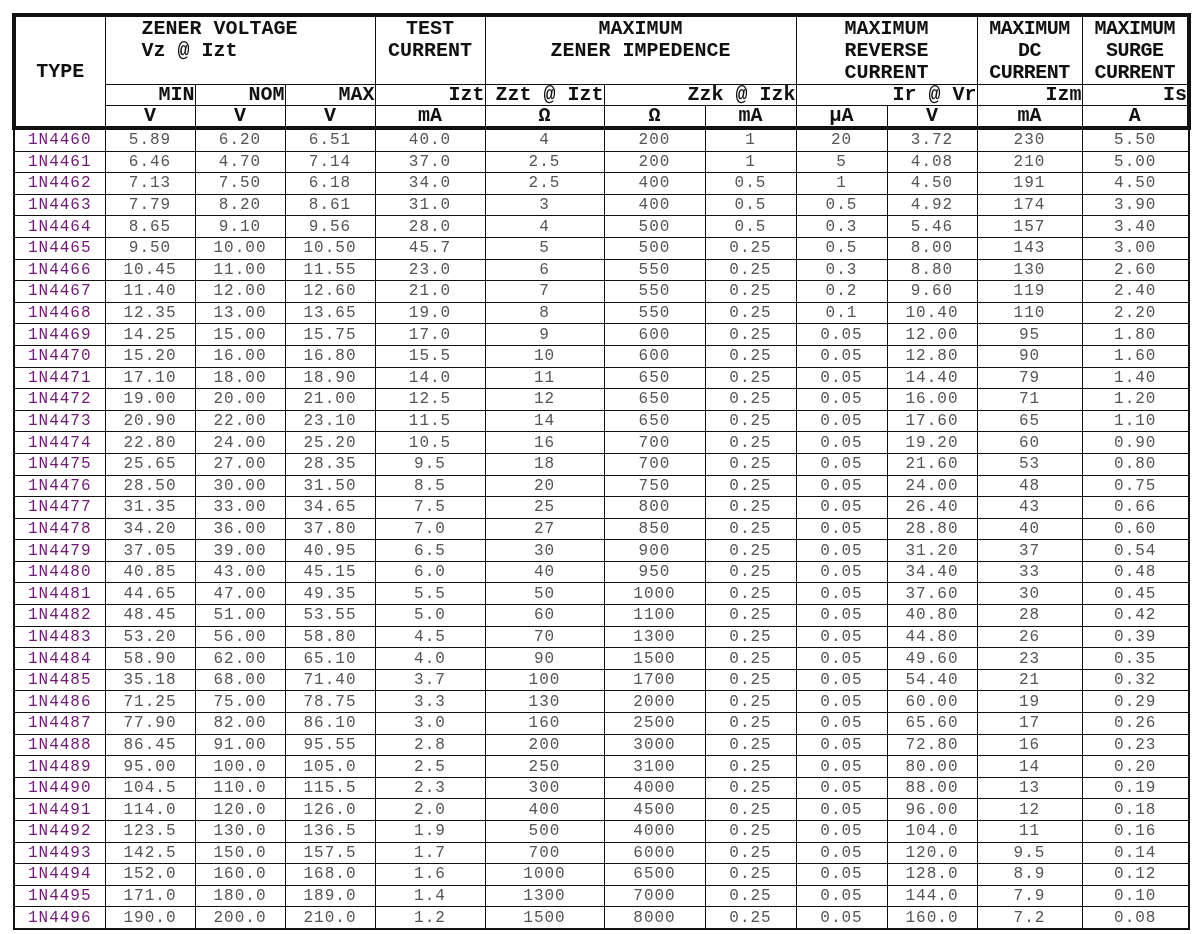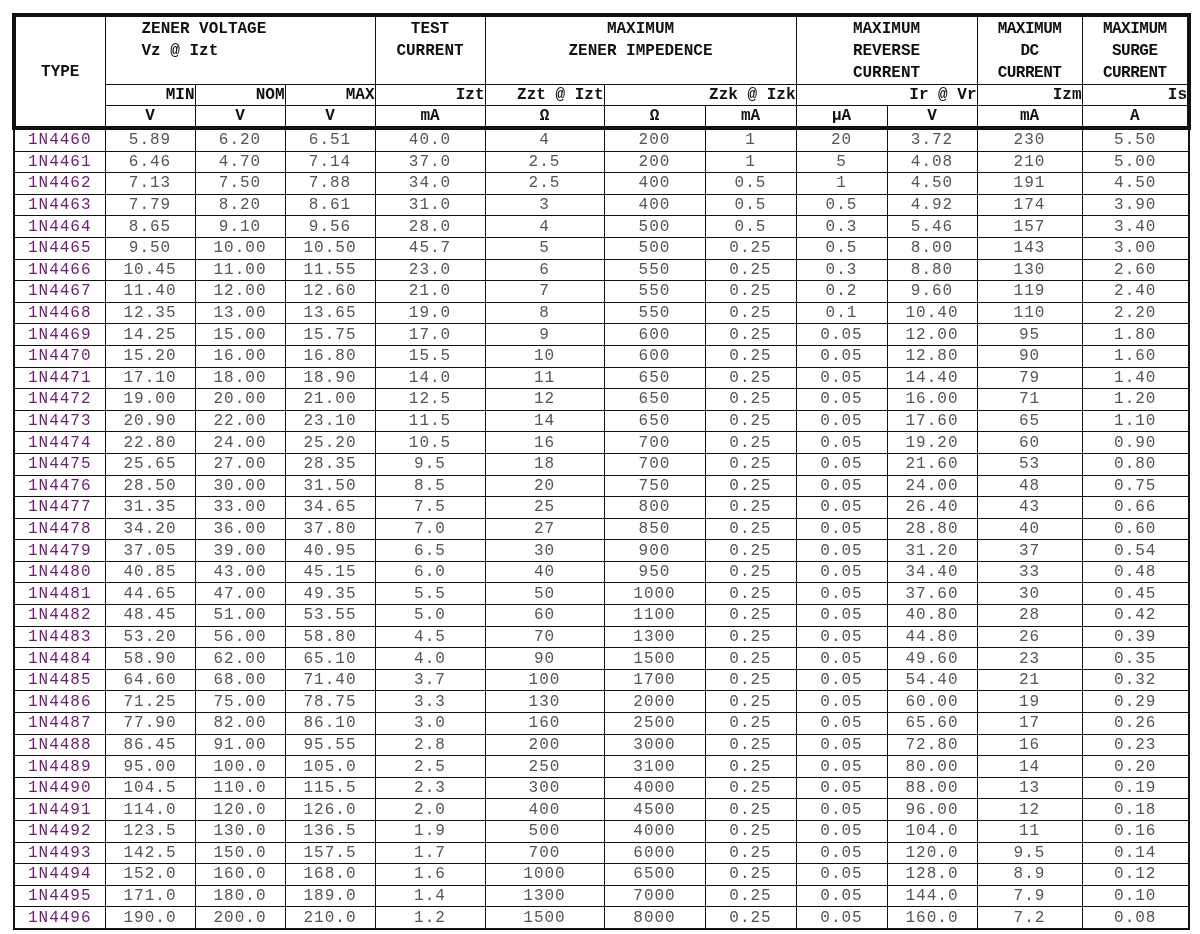--- a/index.html
+++ b/index.html
@@ -8,21 +8,21 @@
     position: absolute; left: 12px; top: 13px;
     border-collapse: collapse;
     table-layout: fixed;
     font-family: "Liberation Mono", "DejaVu Sans Mono", monospace;
     color: #222;
   }
   #sheet td, #sheet th { padding: 0; text-align: center; vertical-align: middle; overflow: hidden; white-space: nowrap; }
   
   #sheet thead th {
     font-weight: bold;
-    font-size: 16px;
+    font-size: 20px;
     color: #111;
     border: 1.5px solid #111;
     line-height: 22px;
   }
   #sheet thead tr.r1 th { height: 62px; vertical-align: top; padding-top: 1px; line-height: 22px; }
   #sheet thead tr.r1 th.type { vertical-align: middle; padding-top: 0; }
   #sheet thead tr.r1 th.zv { text-align: left; padding-left: 36px; }
   #sheet thead tr.r2 th { height: 20px; line-height: 20px; text-align: right; }
   #sheet thead tr.r3 th { height: 20px; line-height: 20px; }
   #sheet thead tr.r1 th.tight { letter-spacing: -0.5px; }
@@ -141,21 +141,21 @@
         <td>1</td>
         <td>5</td>
         <td>4.08</td>
         <td>210</td>
         <td>5.00</td>
       </tr>
       <tr>
         <td class="type">1N4462</td>
         <td>7.13</td>
         <td>7.50</td>
-        <td>7.88</td>
+        <td>6.18</td>
         <td>34.0</td>
         <td>2.5</td>
         <td>400</td>
         <td>0.5</td>
         <td>1</td>
         <td>4.50</td>
         <td>191</td>
         <td>4.50</td>
       </tr>
       <tr>
@@ -461,21 +461,21 @@
         <td>90</td>
         <td>1500</td>
         <td>0.25</td>
         <td>0.05</td>
         <td>49.60</td>
         <td>23</td>
         <td>0.35</td>
       </tr>
       <tr>
         <td class="type">1N4485</td>
-        <td>64.60</td>
+        <td>35.18</td>
         <td>68.00</td>
         <td>71.40</td>
         <td>3.7</td>
         <td>100</td>
         <td>1700</td>
         <td>0.25</td>
         <td>0.05</td>
         <td>54.40</td>
         <td>21</td>
         <td>0.32</td>

